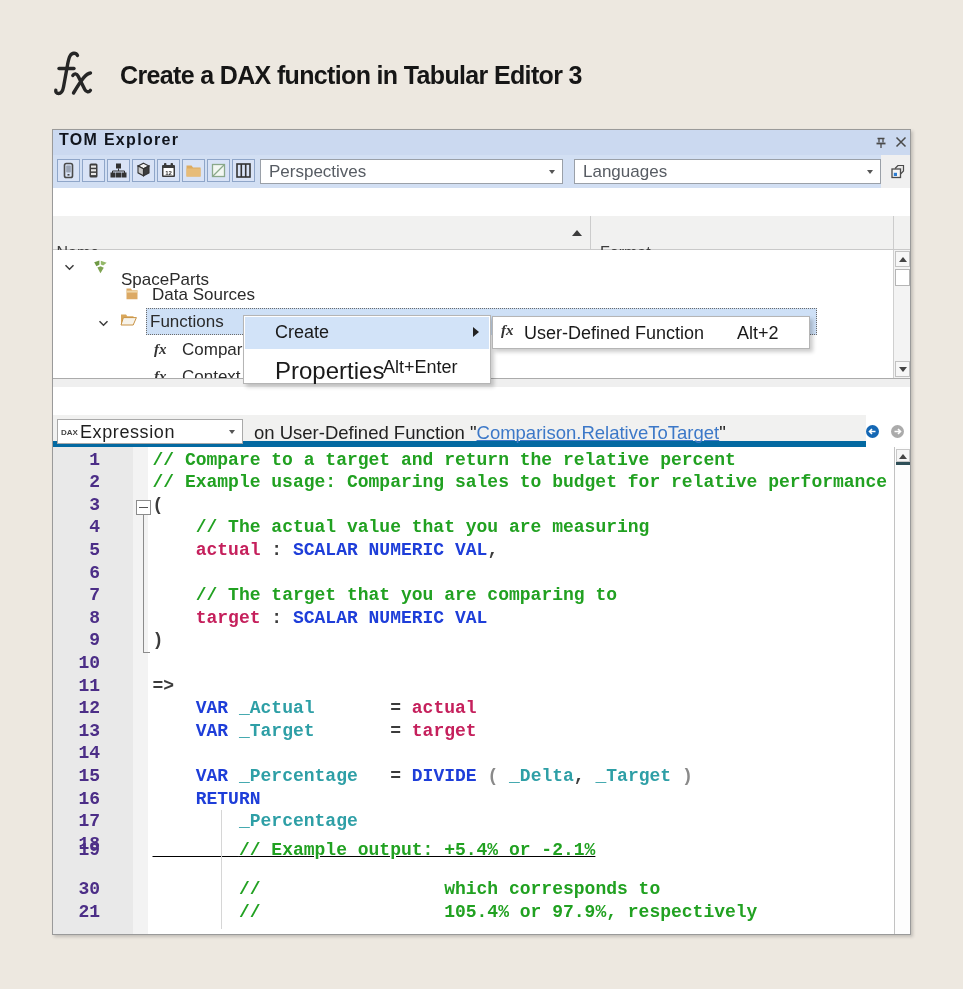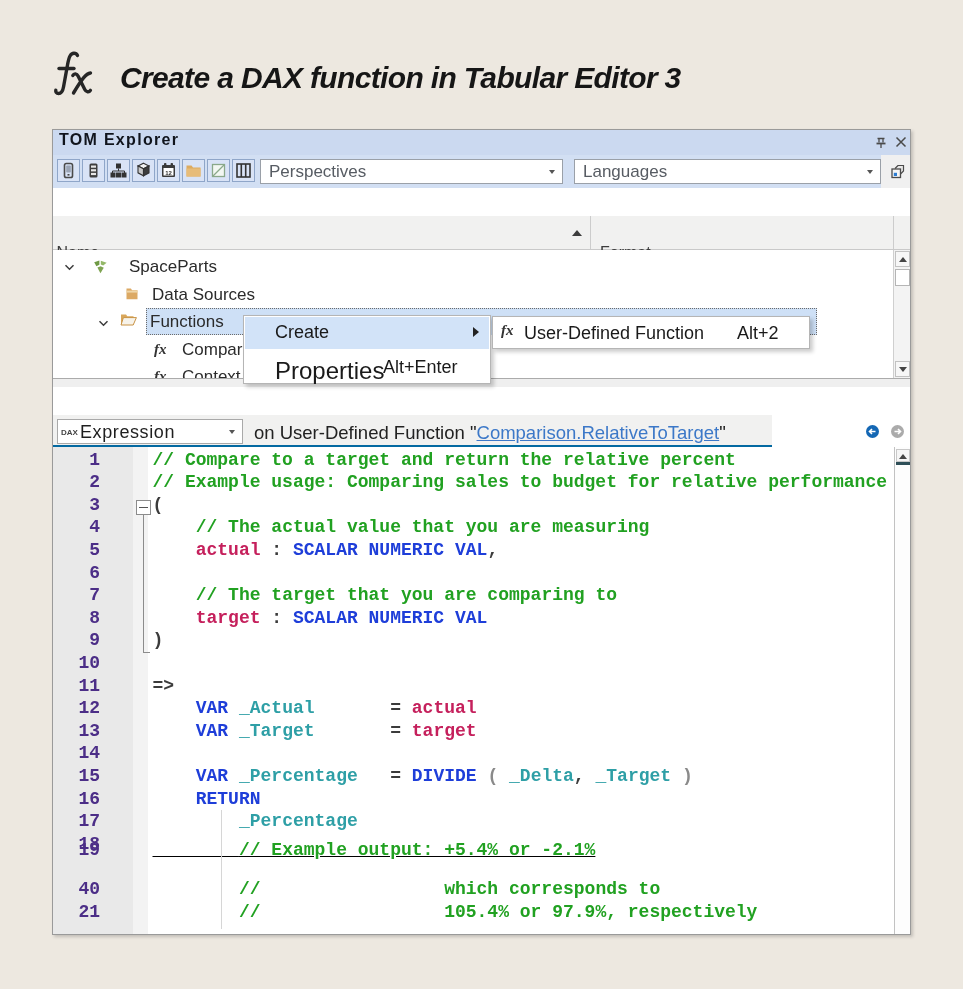--- a/index.html
+++ b/index.html
@@ -1,19 +1,19 @@
 <!DOCTYPE html>
 <html><head>
 <meta charset="utf-8">
 <style>
   html,body{margin:0;padding:0;}
   #page{position:relative;width:963px;height:989px;background:#EDE8E0;overflow:hidden;
         font-family:"Liberation Sans",sans-serif;}
   .abs{position:absolute;}
-  #heading{position:absolute;left:120px;top:60.5px;font-size:30px;font-weight:bold;color:#161616;letter-spacing:-0.65px;font-style:italic;}
+  #heading{position:absolute;left:120px;top:60.5px;font-size:25px;font-weight:bold;color:#161616;letter-spacing:-0.65px;}
   
   #win{position:absolute;left:52px;top:129px;width:857px;height:804px;background:#fff;
        border:1px solid #9a9a9a;box-shadow:2px 2px 3px rgba(0,0,0,0.18);}
   #titlebar{position:absolute;left:53px;top:130px;width:857px;height:25px;background:#CBD9F0;}
   #titlebar .t{position:absolute;left:6px;top:1px;font-size:16px;font-weight:bold;color:#10141c;letter-spacing:1.3px;}
   #tb{position:absolute;left:53px;top:155px;width:857px;height:33px;background:#D2DFF3;}
   .tbtn{position:absolute;width:23px;height:23px;top:4px;background:#D9E3F6;border:1px solid #8FA6C9;box-sizing:border-box;}
   .combo{position:absolute;top:4px;height:25px;background:#fff;border:1px solid #9aa0a8;box-sizing:border-box;}
   .combo .ph{position:absolute;left:8px;top:2px;font-size:17px;color:#575c63;}
   .combo .arr{position:absolute;right:7px;top:10px;width:0;height:0;border-left:3.5px solid transparent;border-right:3.5px solid transparent;border-top:4.5px solid #555;}
@@ -21,21 +21,21 @@
   #search .ph{position:absolute;left:6px;top:4px;font-size:16px;color:#6e6e6e;}
   #hdr{position:absolute;left:53px;top:216px;width:857px;height:34px;background:#F1F1F0;border-bottom:1px solid #c9c9c9;box-sizing:border-box;}
   #hdr .h{position:absolute;top:12px;font-size:16px;color:#3c3c3c;margin-top:16px;}
   #tree{position:absolute;left:53px;top:250px;width:857px;height:129px;background:#fff;border-bottom:1px solid #ababab;box-sizing:border-box;overflow:hidden;}
   .trow{position:absolute;font-size:17px;color:#2b2b2b;}
   #strip{position:absolute;left:53px;top:379px;width:857px;height:8px;background:#EFEFEF;}
   
   #tabbar{position:absolute;left:53px;top:387px;width:857px;height:28px;background:#F4F4F4;border-top:1px solid #d8d8d8;box-sizing:border-box;}
   #tab{position:absolute;left:0px;top:0px;width:203px;height:28px;background:#EFEFEF;border-right:1px solid #d0d0d0;box-sizing:border-box;}
   #tab .t{position:absolute;left:6px;top:4px;font-size:16px;font-weight:bold;color:#141414;letter-spacing:1.35px;}
-  #etb{position:absolute;left:53px;top:415px;width:719px;height:32px;background:#F1F1F0;border-bottom:2px solid #0369a1;box-sizing:border-box;}
+  #etb{position:absolute;left:53px;top:415px;width:813px;height:32px;background:#F1F1F0;border-bottom:6px solid #0369a1;box-sizing:border-box;}
   #code{position:absolute;left:53px;top:447px;width:857px;height:487px;background:#fff;overflow:hidden;}
   #gutter{position:absolute;left:0;top:0;width:80px;height:487px;background:#E9E9E9;}
   #foldm{position:absolute;left:80px;top:0;width:15px;height:487px;background:#F3F3F3;}
   .cl{position:absolute;left:99.5px;white-space:pre;font-family:"Liberation Mono",monospace;font-weight:bold;font-size:18px;line-height:22.6px;}
   .ln{position:absolute;left:0;width:47px;text-align:right;color:#4C2E87;font-family:"Liberation Mono",monospace;font-weight:bold;font-size:18px;line-height:22.6px;}
   .cg{color:#21A121}.cb{color:#1E3ED9}.cr{color:#C5205C}.ct{color:#2E9FA6}.co{color:#3b3b3b}.cp{color:#8a8a8a}
   
   .menu{position:absolute;background:#fff;border:1px solid #b5b5b5;box-shadow:3px 3px 4px rgba(0,0,0,0.2);}
 </style>
 </head>
@@ -154,21 +154,21 @@
       <path d="M0.5 3.6 h11 v2 h-11 Z" fill="#EFD6A8"></path>
     </svg>
 
     <svg class="abs" style="left:67px;top:63px;" width="17" height="14" viewBox="0 0 17 14">
       <path d="M1 1.5 h5 l1.3 1.8 h6.2 v8.7 h-12.5 Z" fill="#D9A75B"></path>
       <path d="M3.4 4.6 h13 l-3.2 7.4 h-12.2 Z" fill="#F7F3EA" stroke="#C89244" stroke-width="1"></path>
     </svg>
 
     <span class="abs" style="left:101px;top:91px;font-family:'Liberation Serif',serif;font-style:italic;font-weight:bold;font-size:15px;color:#333;">fx</span>
     <span class="abs" style="left:101px;top:118px;font-family:'Liberation Serif',serif;font-style:italic;font-weight:bold;font-size:15px;color:#333;">fx</span>
-    <span class="trow" style="left:68px;top:7px;margin-left:8px;">SpaceParts</span>
+    <span class="trow" style="left:68px;top:20px;">SpaceParts</span>
     <span class="trow" style="left:99px;top:35px;">Data Sources</span>
     <span class="trow" style="left:97px;top:62px;">Functions</span>
     <span class="trow" style="left:129px;top:90px;">Comparison.RelativeToTarget</span>
     <span class="trow" style="left:129px;top:117px;">Context.IsTotal</span>
 
     <div class="abs" style="left:840px;top:0px;width:17px;height:128px;background:#F3F3F3;border-left:1px solid #cfcfcf;box-sizing:border-box;">
       <div class="abs" style="left:1px;top:1px;width:15px;height:16px;background:#F7F7F7;border:1px solid #c2c2c2;box-sizing:border-box;"></div>
       <span class="abs" style="left:5px;top:7px;width:0;height:0;border-left:4px solid transparent;border-right:4px solid transparent;border-bottom:5px solid #444;"></span>
       <div class="abs" style="left:1px;top:19px;width:15px;height:17px;background:#fff;border:1px solid #b5b5b5;box-sizing:border-box;"></div>
       <div class="abs" style="left:1px;top:111px;width:15px;height:16px;background:#F7F7F7;border:1px solid #c2c2c2;box-sizing:border-box;"></div>
@@ -207,21 +207,21 @@
     <div class="ln" style="top:204.9px;">10</div>
     <div class="ln" style="top:227.5px;">11</div>
     <div class="ln" style="top:250.1px;">12</div>
     <div class="ln" style="top:272.7px;">13</div>
     <div class="ln" style="top:295.3px;">14</div>
     <div class="ln" style="top:317.9px;">15</div>
     <div class="ln" style="top:340.5px;">16</div>
     <div class="ln" style="top:363.1px;">17</div>
     <div class="ln" style="top:385.7px;">18</div>
     <div class="ln" style="top:392px;font-family:Liberation Mono, monospace;">19</div>
-    <div class="ln" style="top:430.9px;">40</div>
+    <div class="ln" style="top:430.9px;">30</div>
     <div class="ln" style="top:453.5px;">21</div>
     <div class="cl" style="top:1.5px;"><span class="cg">// Compare to a target and return the relative percent</span></div>
     <div class="cl" style="top:24.1px;"><span class="cg">// Example usage: Comparing sales to budget for relative performance</span></div>
     <div class="cl" style="top:46.7px;"><span class="co">(</span></div>
     <div class="cl" style="top:69.3px;">    <span class="cg">// The actual value that you are measuring</span></div>
     <div class="cl" style="top:91.9px;">    <span class="cr">actual</span><span class="co"> : </span><span class="cb">SCALAR NUMERIC VAL</span><span class="co">,</span></div>
     <div class="cl" style="top:137.1px;">    <span class="cg">// The target that you are comparing to</span></div>
     <div class="cl" style="top:159.7px;">    <span class="cr">target</span><span class="co"> : </span><span class="cb">SCALAR NUMERIC VAL</span></div>
     <div class="cl" style="top:182.3px;"><span class="co">)</span></div>
     <div class="cl" style="top:227.5px;"><span class="co">=&gt;</span></div>

